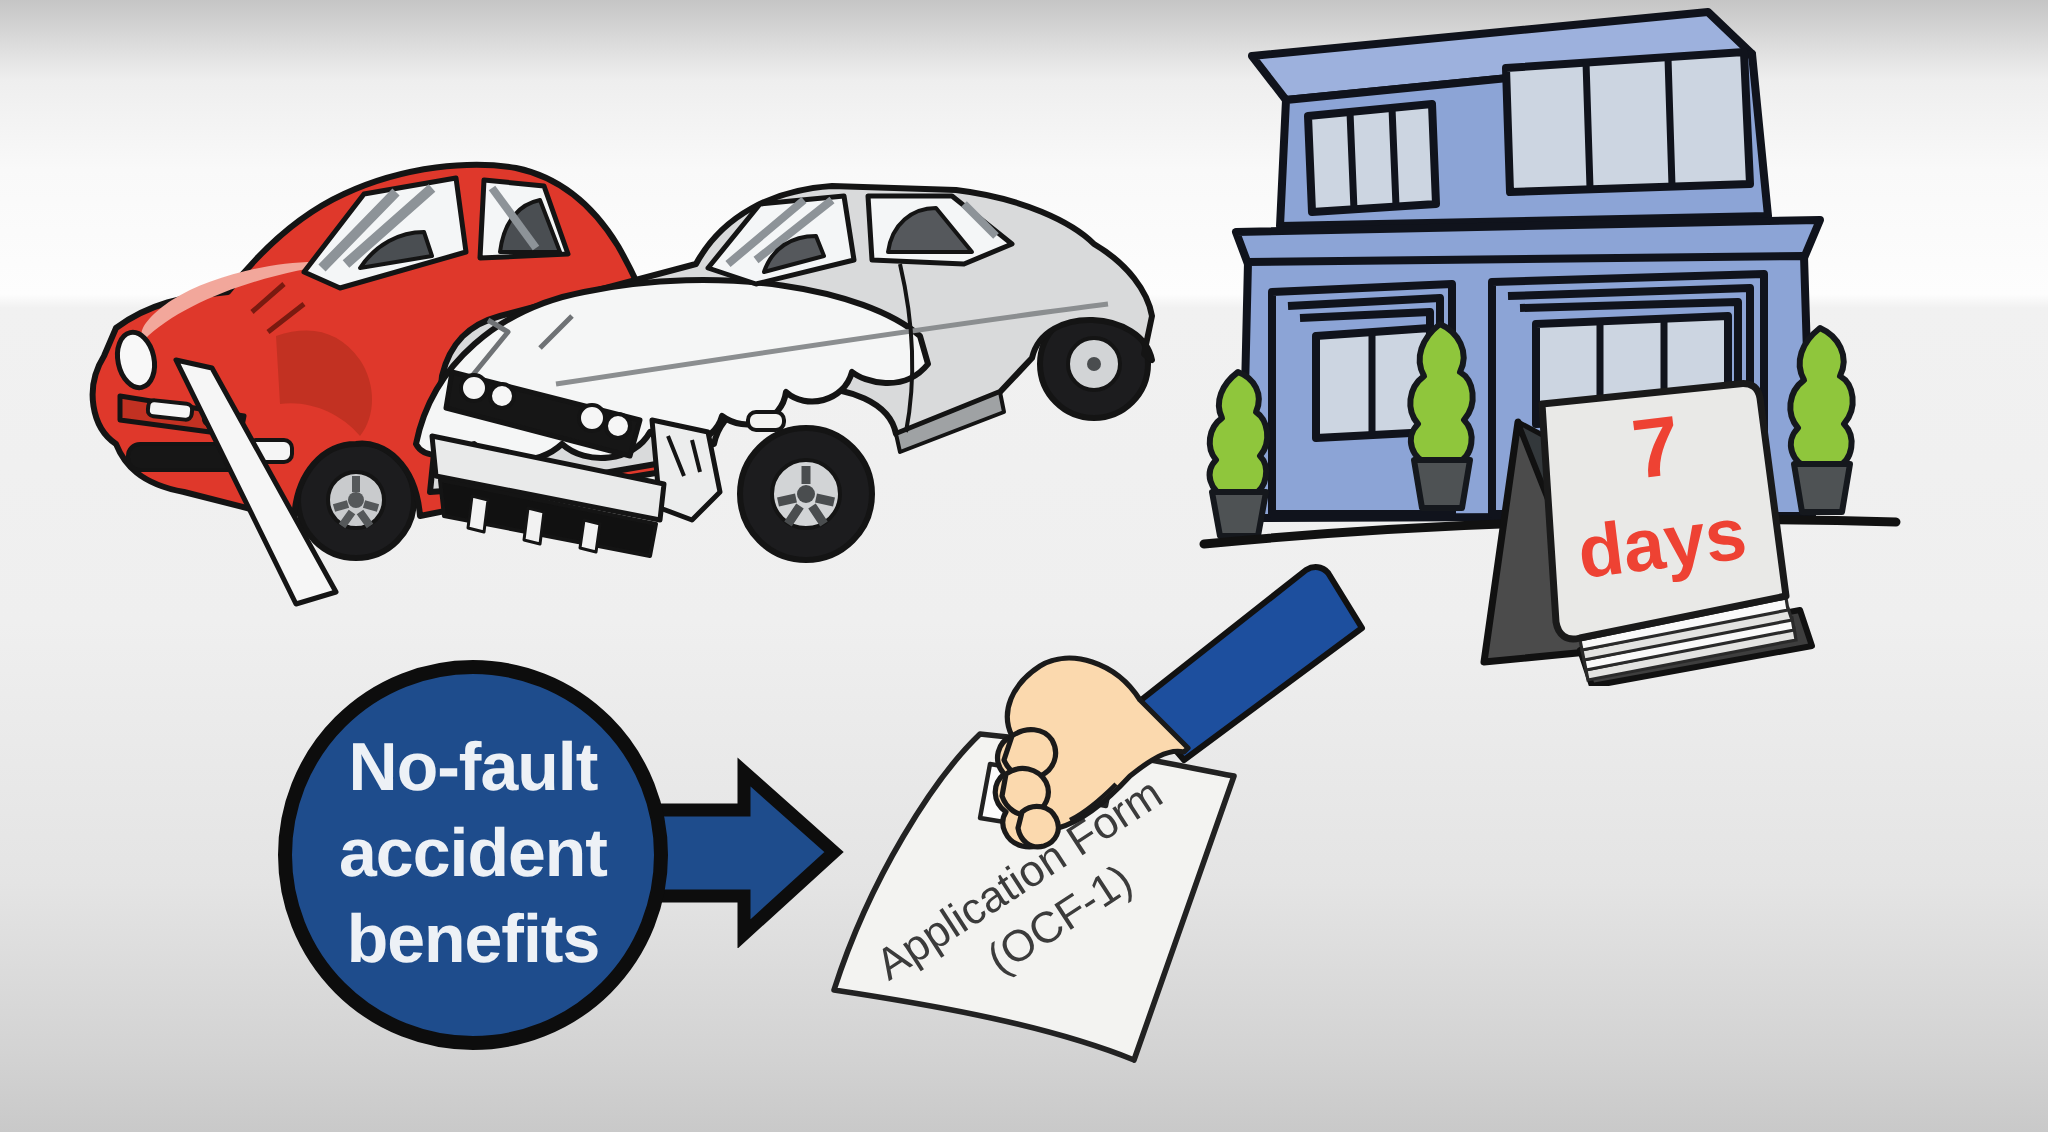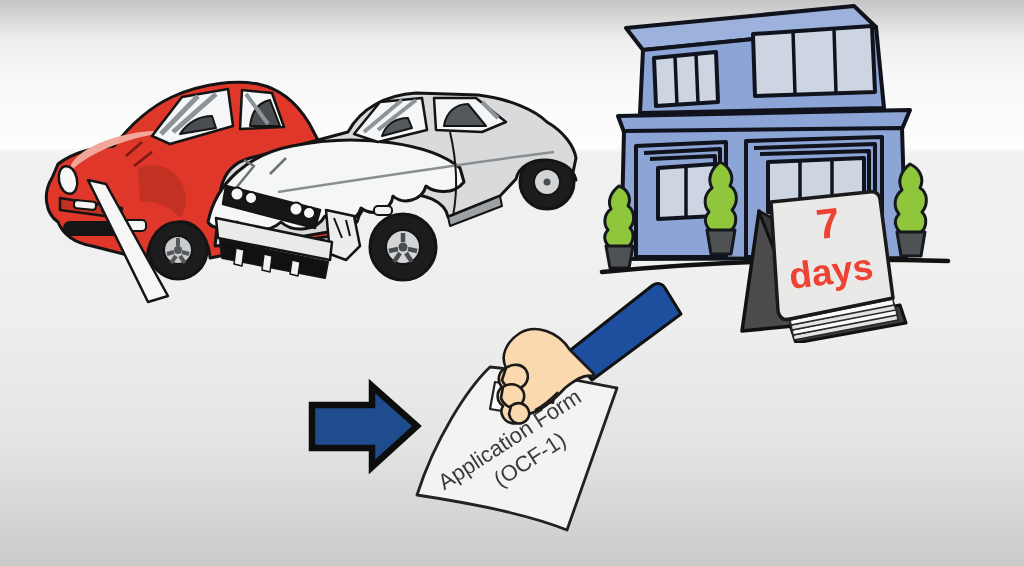--- a/index.html
+++ b/index.html
@@ -219,20 +219,25 @@
 
     <path d="M39,19 L137,9 C144,8 147,11 148,16 L161,115 L58,136 C51,138 47,134 46,128 Z" stroke="#1a1a1a" stroke-width="3.5" stroke-linejoin="round" fill="#e9e9e7"></path>
     <text class="cal-num" x="97" y="55" font-size="42" text-anchor="middle" transform="rotate(-7 97 48)" fill="#ee4233">7</text>
     <text class="cal-num" x="100" y="101" font-size="37" text-anchor="middle" transform="rotate(-7 100 96)" fill="#ee4233">days</text>
   </svg>
 
   <svg class="abs arrow-svg" width="130" height="96" viewBox="0 0 130 96">
     <polygon points="12,27 72,27 72,8 117,48 72,89 72,70 12,70" stroke="#0d0d0d" stroke-width="6.5" stroke-linejoin="miter" fill="#1e4c8c"></polygon>
   </svg>
 
+  <div class="abs badge">
+    <span>No-fault</span>
+    <span>accident</span>
+    <span>benefits</span>
+  </div>
 
   <svg class="abs hand-svg" width="312" height="290" viewBox="0 0 312 290">
 
     <path d="M173,82 L258,15 C263,12 268,14 270,18 L286,44 L197,110 Z" stroke="#111111" stroke-width="3" stroke-linejoin="round" fill="#1d4f9e"></path>
 
     <path d="M95,97 C138,101 180,110 222,118
              L172,260
              C130,243 75,233 22,225
              C40,169 72,119 95,97 Z" stroke="#222222" stroke-width="2.8" stroke-linejoin="round" fill="#f3f3f1"></path>
 

